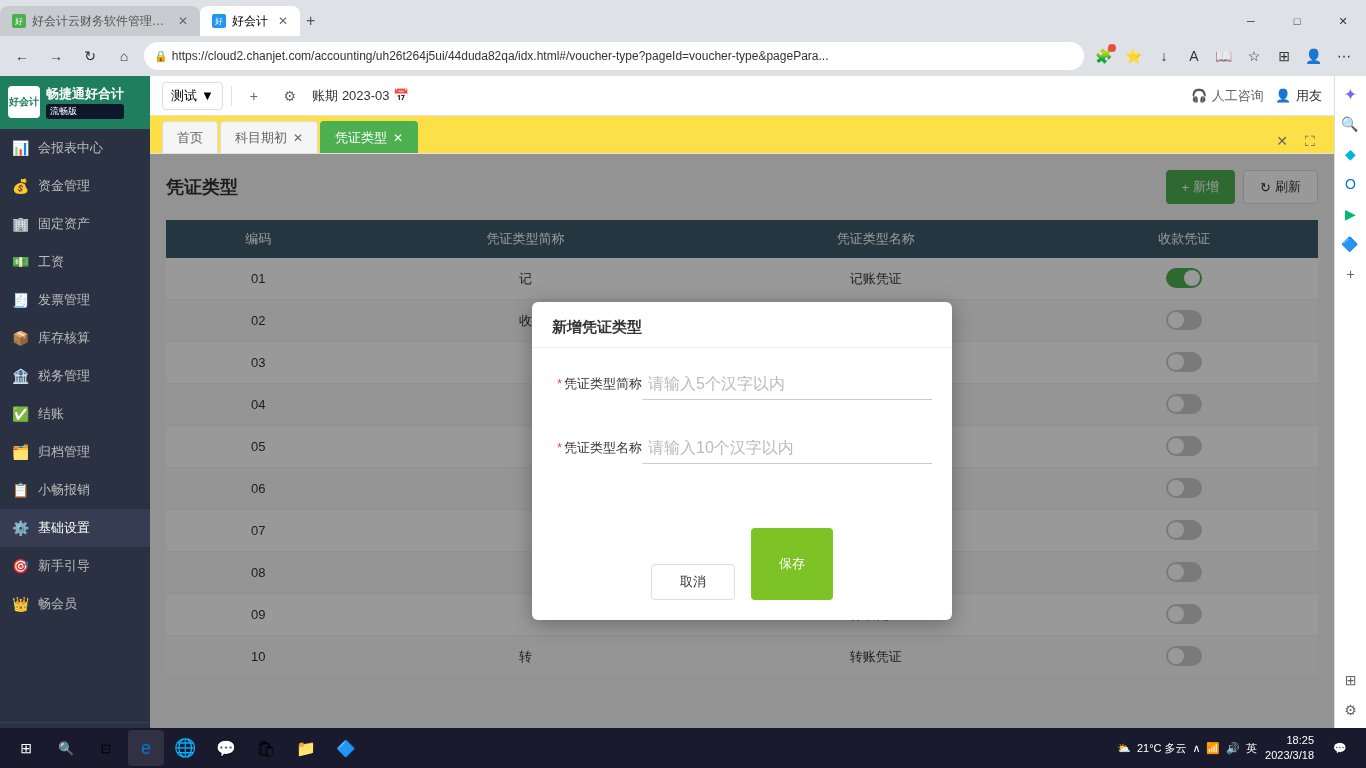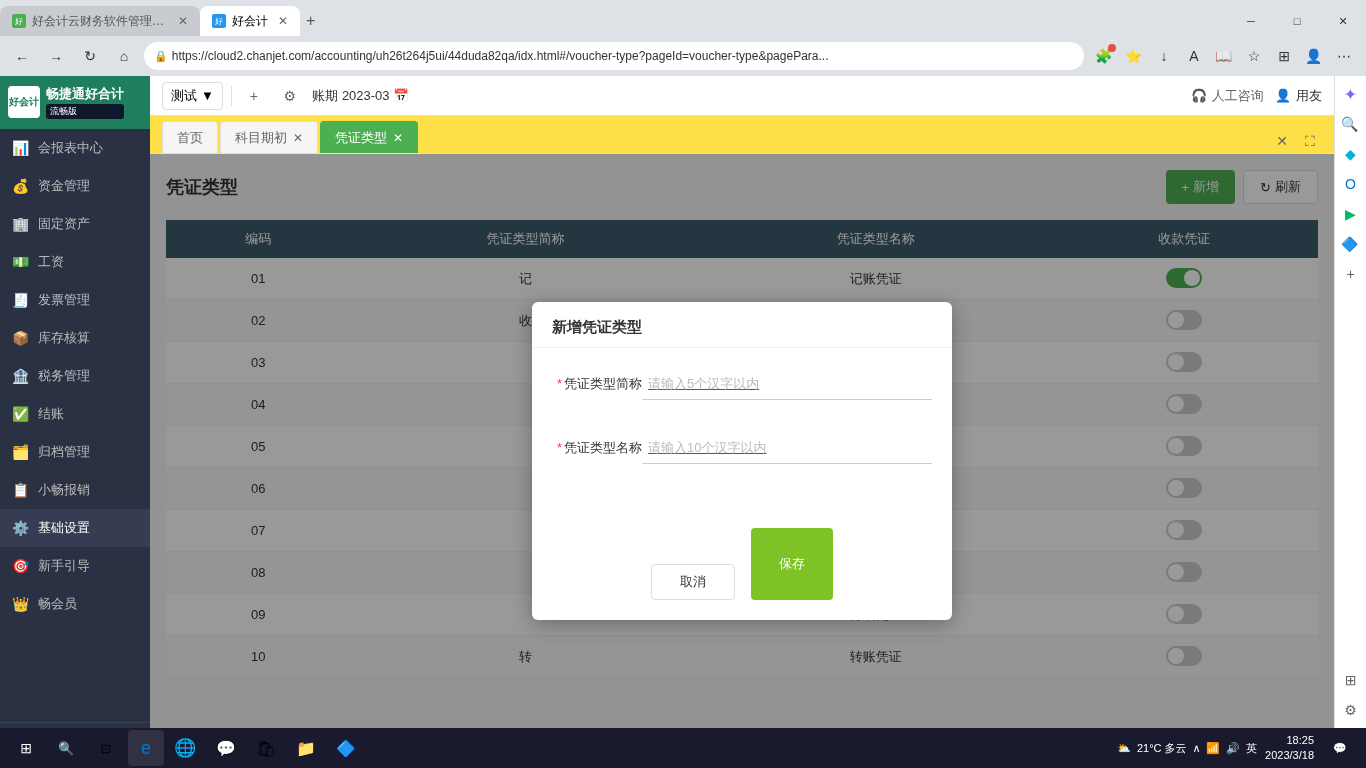--- a/index.html
+++ b/index.html
@@ -87,21 +87,21 @@
     .toggle-dot { width: 16px; height: 16px; background: white; border-radius: 50%; }
 
     
     .modal-overlay { position: absolute; top: 0; left: 0; right: 0; bottom: 0; background: rgba(0,0,0,0.4); display: flex; align-items: center; justify-content: center; z-index: 1000; }
     .modal { background: white; border-radius: 6px; width: 420px; box-shadow: 0 4px 20px rgba(0,0,0,0.3); }
     .modal-header { padding: 16px 20px 10px; border-bottom: 1px solid #eee; font-size: 15px; font-weight: bold; color: #333; }
     .modal-body { padding: 20px; }
     .form-row { display: flex; align-items: center; margin-bottom: 32px; }
     .form-label { width: 90px; text-align: right; font-size: 13px; color: #333; flex-shrink: 0; }
     .form-label .required { color: #e74c3c; margin-right: 2px; }
-    .form-input { flex: 1; height: 32px; border: none; border-bottom: 1px solid #ccc; outline: none; font-size: 13px; color: #a21caf; padding: 0 6px; text-decoration: underline; }
+    .form-input { flex: 1; height: 32px; border: none; border-bottom: 1px solid #ccc; outline: none; font-size: 16px; color: #a21caf; padding: 0 6px; }
     .form-input::placeholder { color: #bbb; }
     .modal-footer { display: flex; justify-content: center; gap: 16px; padding: 12px 20px 20px; }
     .btn-cancel { padding: 8px 28px; border: 1px solid #ddd; background: white; color: #333; border-radius: 4px; cursor: pointer; font-size: 13px; margin-top: 36px; }
     .btn-save { padding: 8px 28px; background: #7ec325; color: white; border: none; border-radius: 4px; cursor: pointer; font-size: 13px; }
 
     
     .tab-window-controls { margin-left: auto; display: flex; gap: 4px; }
     .tab-win-btn { width: 24px; height: 24px; display: flex; align-items: center; justify-content: center; cursor: pointer; color: #666; font-size: 14px; }
 
     

